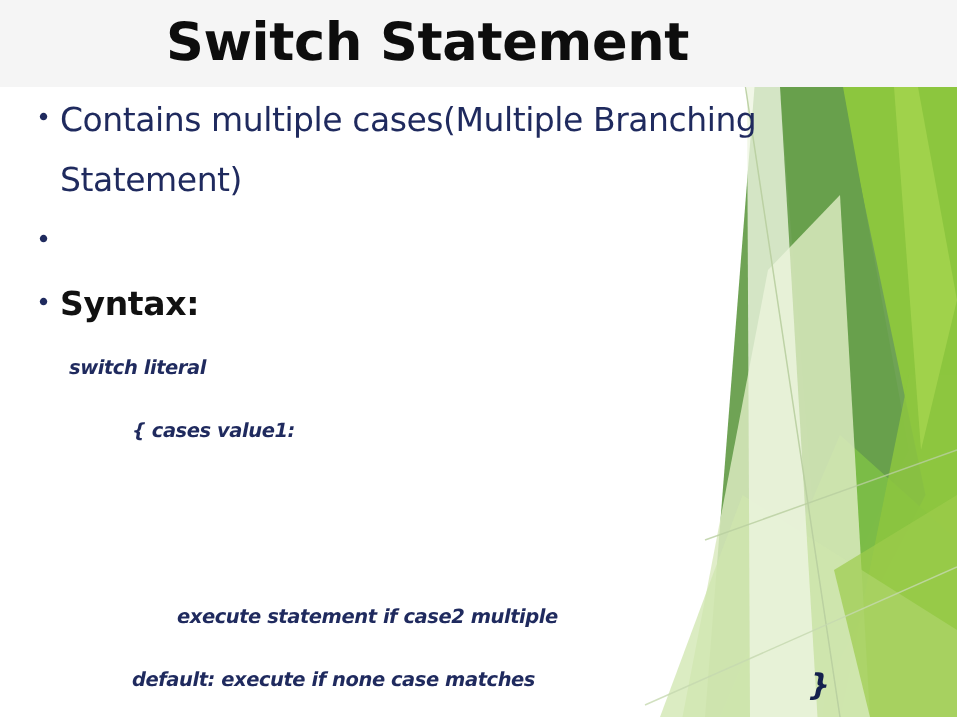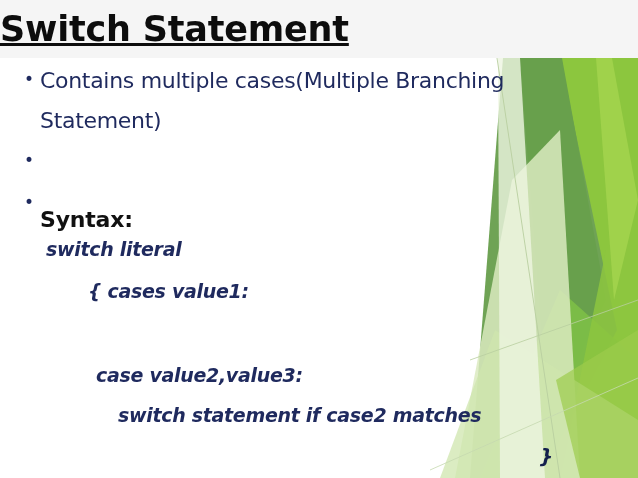--- a/index.html
+++ b/index.html
@@ -36,28 +36,28 @@
     background: #f5f5f5;
     z-index: 5;
   }
   #page-title {
     position: absolute;
     top: 0;
     left: 0;
     width: 570px;
     height: 58px;
     line-height: 58px;
+    text-align: center;
     font-family: "DejaVu Sans", sans-serif;
     font-size: 35px;
     font-weight: bold;
     color: #0d0d0d;
     letter-spacing: -0.2px;
     z-index: 6;
     white-space: nowrap;
-    text-decoration: underline;
   }
 
   
   #content {
     position: absolute;
     top: 58px;
     left: 0;
     width: 638px;
     height: 420px;
     z-index: 4;
@@ -83,27 +83,26 @@
     font-family: "DejaVu Sans", sans-serif;
     font-size: 22px;
     line-height: 30px;
     color: #1f2a5e;
     letter-spacing: -0.3px;
   }
   .bullet-text.bold-black {
     font-weight: bold;
     color: #111111;
     letter-spacing: -0.2px;
-    margin-top: 16px;
   }
 
   .code-line {
     position: absolute;
     font-family: "DejaVu Sans", sans-serif;
-    font-size: 19px;
+    font-size: 13px;
     font-style: italic;
     font-weight: bold;
     color: #1f2a5e;
     letter-spacing: -0.3px;
     white-space: pre;
   }
 
   .brace-close {
     position: absolute;
     font-family: "DejaVu Sans", sans-serif;
@@ -168,20 +167,20 @@
       <span class="bullet-dot">•</span>
     </div>
 
     <div class="bullet-row" style="top:131px;">
       <span class="bullet-dot">•</span>
       <span class="bullet-text bold-black">Syntax:</span>
     </div>
 
     <div class="code-line" style="top:180px; left:46px;">switch literal</div>
     <div class="code-line" style="top:222px; left:88px;">{ cases value1:</div>
-    <div class="code-line" style="top:306px; left:96px;">case value2,value3:</div>
-    <div class="code-line" style="top:346px; left:118px;">switch statement if case2 matches</div>
+    <div class="code-line" style="top:346px; left:118px;">execute statement if case2 multiple</div>
+    <div class="code-line" style="top:388px; left:88px;">default: execute if none case matches</div>
 
   </div>
 
   <div class="brace-close" style="top:444px; left:539px;">}</div>
 
 </div>
 
 </body></html>

